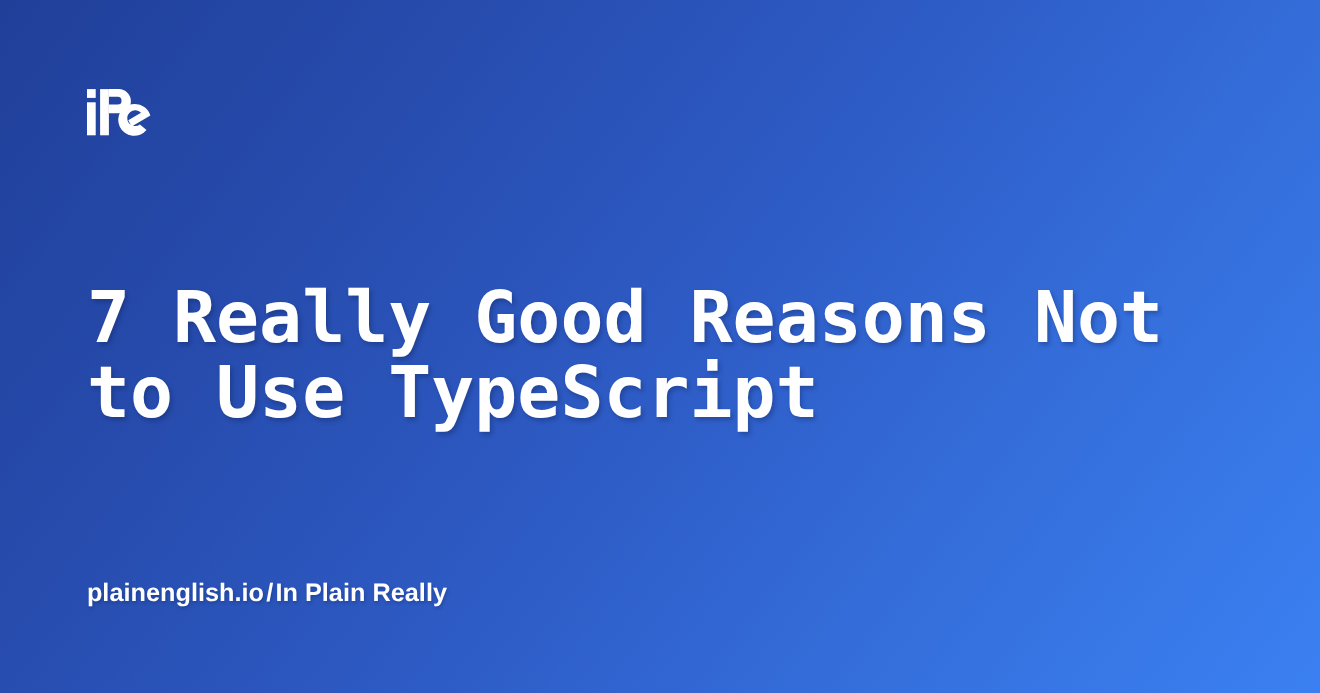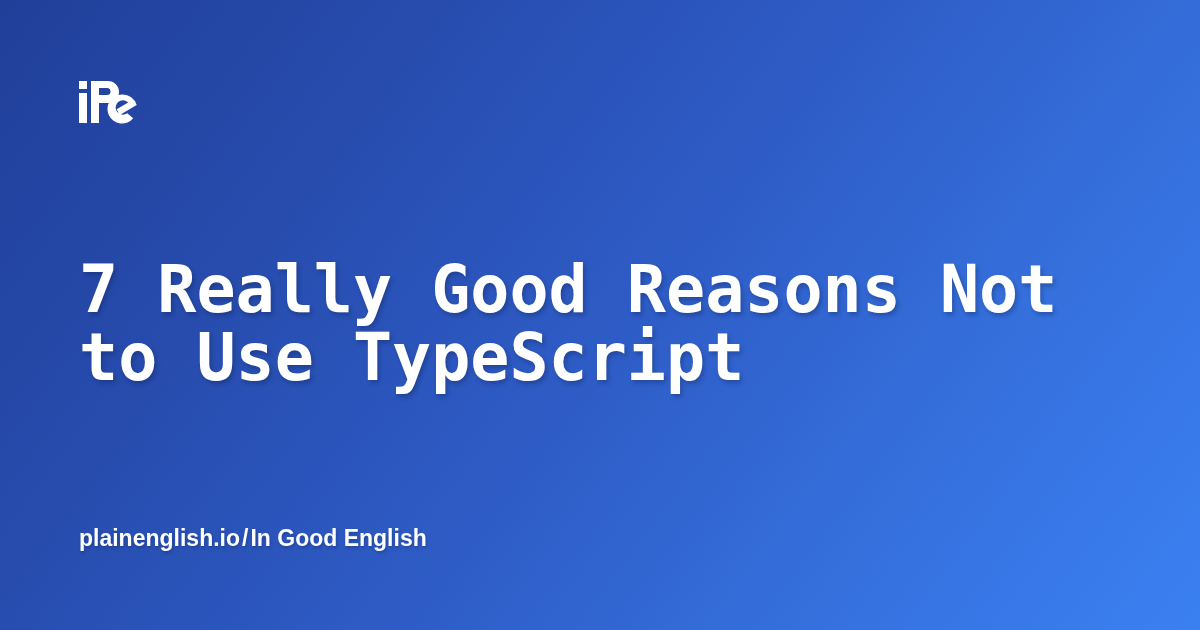--- a/index.html
+++ b/index.html
@@ -90,16 +90,16 @@
                l-11.6 6.7
                l3.1 5.6
                l17.0 -9.8
                a14.5 14.5 0 0 0 -14.7 -10.6 z" fill="#ffffff"></path>
     </svg>
   </div>
 
   <h1 id="title">7 Really Good Reasons Not to Use TypeScript</h1>
 
   <div id="footer">
-    <span>plainenglish.io</span><span class="sep">/</span><span>In Good English</span>
+    <span>plainenglish.io</span><span class="sep">/</span><span>In Plain Really</span>
   </div>
 
 </div>
 
 </body></html>

